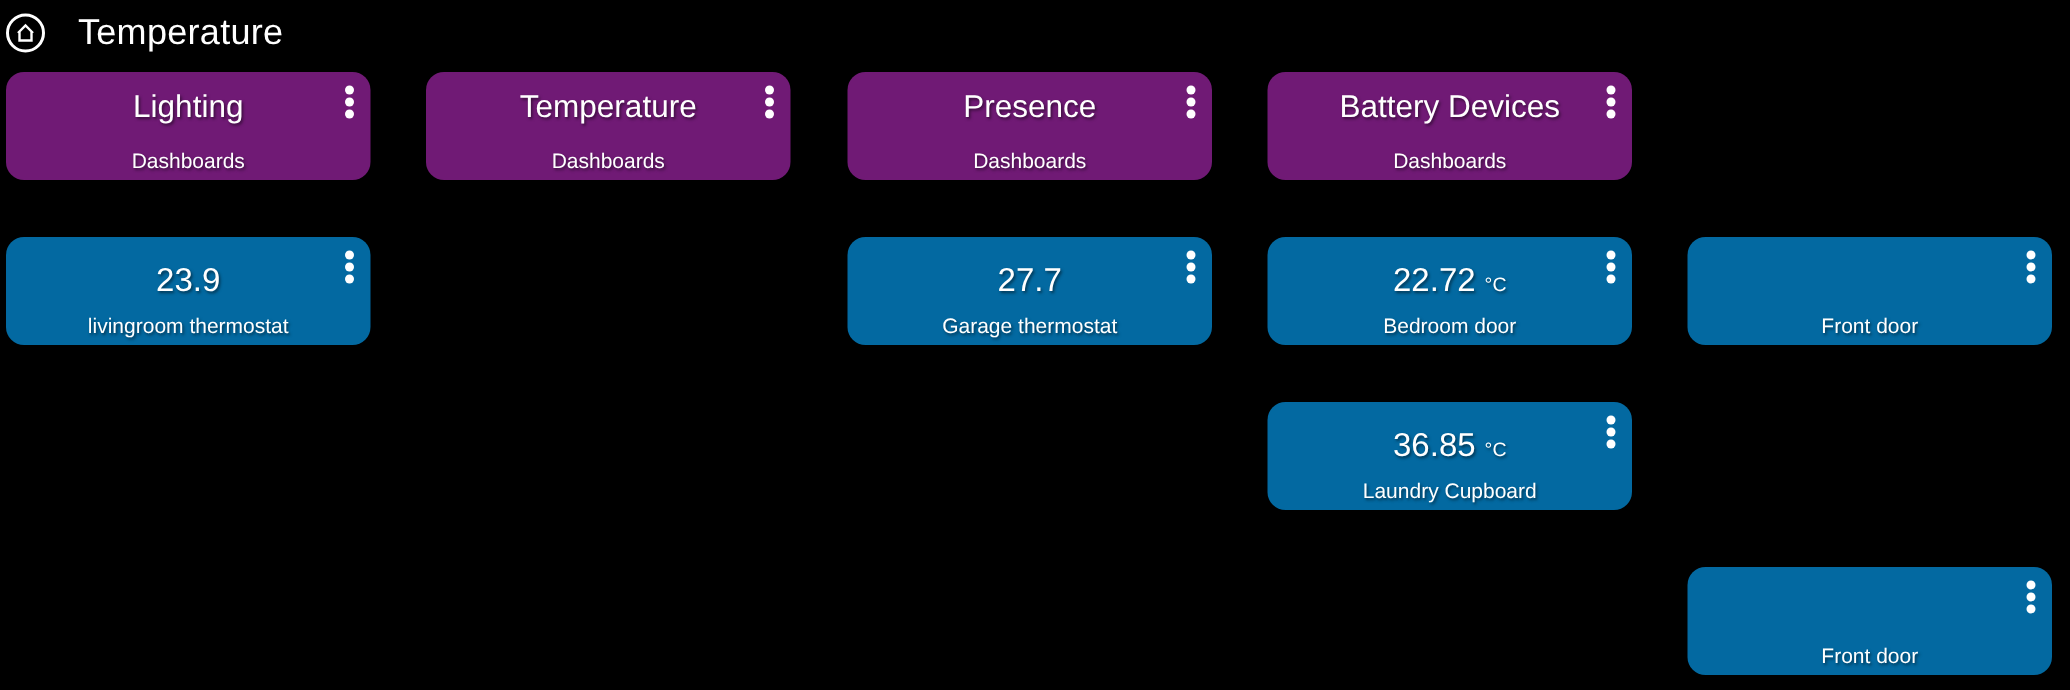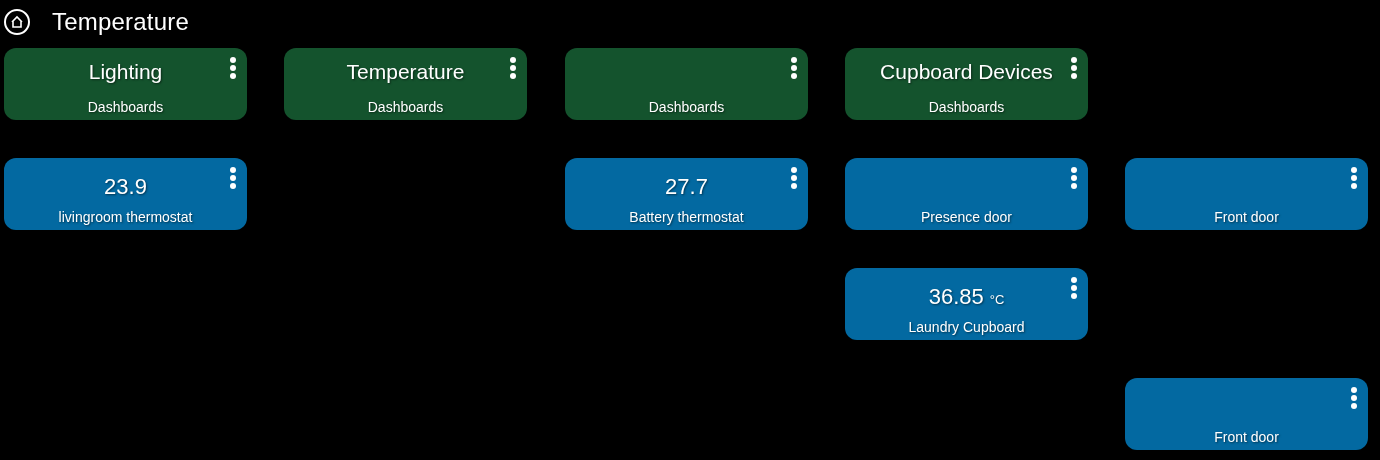--- a/index.html
+++ b/index.html
@@ -1,21 +1,21 @@
 <!DOCTYPE html>
 <html><head>
 <meta charset="utf-8">
 <style>
   html,body{margin:0;padding:0;background:#000;}
   body{width:1380px;height:460px;position:relative;overflow:hidden;font-family:"Liberation Sans",sans-serif;color:#fff;}
   .header{position:absolute;left:4px;top:6px;height:32px;display:flex;align-items:center;}
   .home{width:26px;height:26px;border:2px solid #fff;border-radius:50%;box-sizing:border-box;display:flex;align-items:center;justify-content:center;margin-right:22px;}
   .title{font-size:24px;letter-spacing:0.2px;}
   .card{position:absolute;width:243px;height:72px;border-radius:12px;box-sizing:border-box;text-align:center;}
-  .card.blue{background:#14532d;}
+  .card.blue{background:#701a75;}
   .card.gray{background:#0369a1;}
   .card .main{position:absolute;left:0;right:0;top:12px;font-size:21px;text-shadow:1px 1px 2px rgba(0,0,0,0.5);}
   .card.gray .main{font-size:22px;top:16px;}
   .card .unit{font-size:13px;margin-left:6px;}
   .card .sub{position:absolute;left:0;right:0;bottom:5px;font-size:14px;text-shadow:1px 1px 2px rgba(0,0,0,0.5);}
   .dots{position:absolute;right:10px;top:8px;width:8px;height:24px;cursor:pointer;}
   .dots span{display:block;width:6px;height:6px;background:#fff;border-radius:50%;margin:1px auto 2px;}
 </style>
 </head>
 <body>
@@ -41,57 +41,59 @@
 <div class="card blue" style="left:284px;top:48px">
   <div class="main">Temperature</div>
   <div class="sub">Dashboards</div>
   <div class="dots">
       <span></span>
       <span></span>
       <span></span>
     </div>
 </div>
 <div class="card blue" style="left:565px;top:48px">
+  <div class="main">Presence</div>
   <div class="sub">Dashboards</div>
   <div class="dots">
       <span></span>
       <span></span>
       <span></span>
     </div>
 </div>
 <div class="card blue" style="left:845px;top:48px">
-  <div class="main">Cupboard Devices</div>
+  <div class="main">Battery Devices</div>
   <div class="sub">Dashboards</div>
   <div class="dots">
       <span></span>
       <span></span>
       <span></span>
     </div>
 </div>
 
 <div class="card gray" style="left:4px;top:158px">
   <div class="main"><span>23.9</span></div>
   <div class="sub">livingroom thermostat</div>
   <div class="dots">
       <span></span>
       <span></span>
       <span></span>
     </div>
 </div>
 <div class="card gray" style="left:565px;top:158px">
   <div class="main"><span>27.7</span></div>
-  <div class="sub">Battery thermostat</div>
+  <div class="sub">Garage thermostat</div>
   <div class="dots">
       <span></span>
       <span></span>
       <span></span>
     </div>
 </div>
 <div class="card gray" style="left:845px;top:158px">
-  <div class="sub">Presence door</div>
+  <div class="main"><span>22.72</span><span class="unit">°C</span></div>
+  <div class="sub">Bedroom door</div>
   <div class="dots">
       <span></span>
       <span></span>
       <span></span>
     </div>
 </div>
 <div class="card gray" style="left:1125px;top:158px">
   <div class="sub">Front door</div>
   <div class="dots">
       <span></span>

